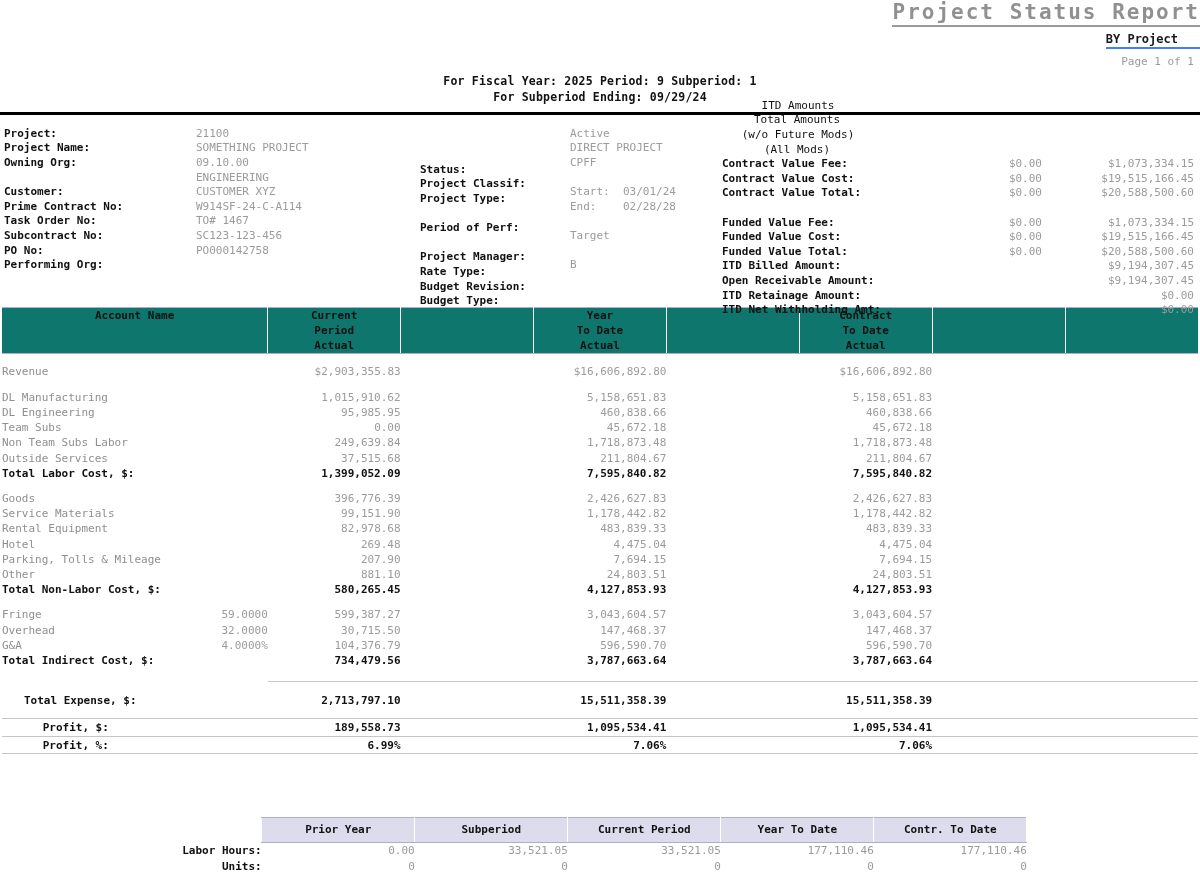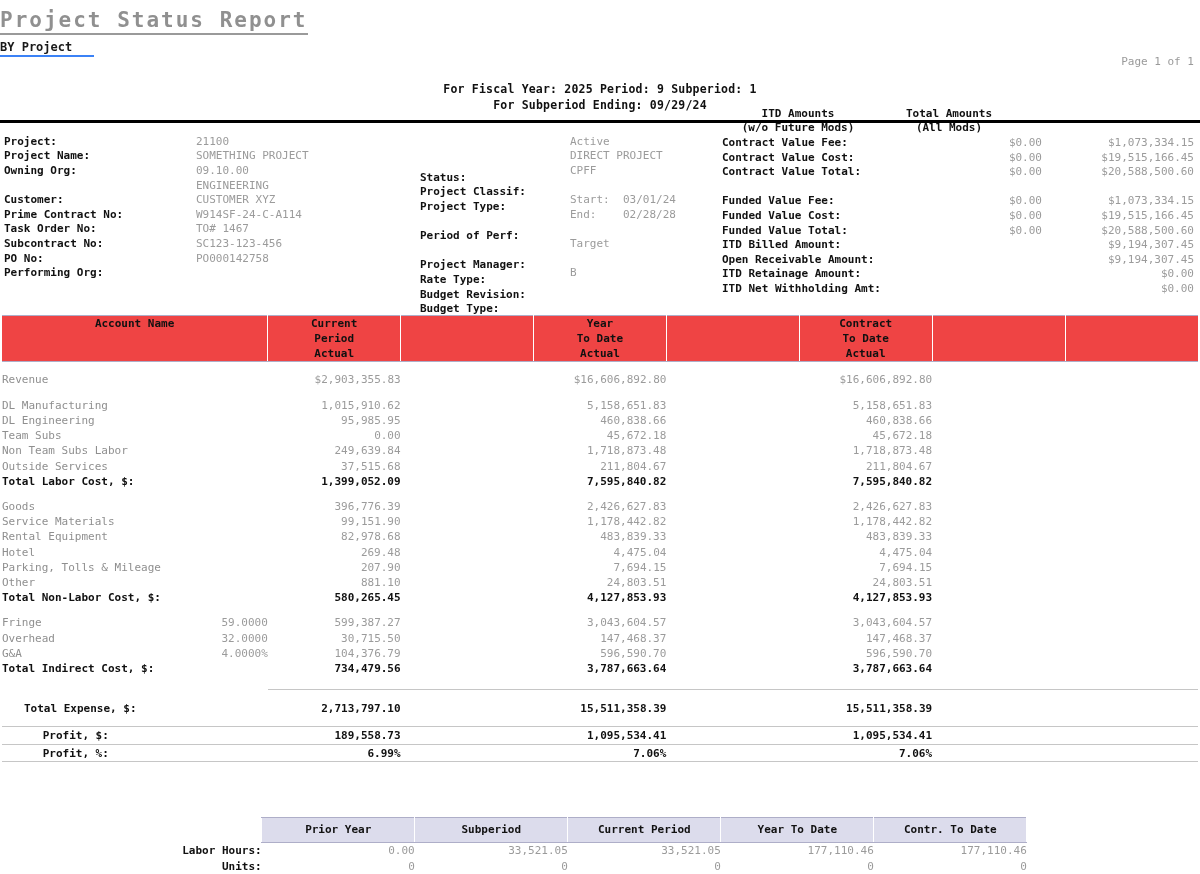--- a/index.html
+++ b/index.html
@@ -4,21 +4,21 @@
 <style>
   html,body{margin:0;padding:0;}
   body{
     width:1200px;height:874px;background:#ffffff;
     font-family:"DejaVu Sans Mono","Liberation Mono",monospace;
     font-size:11px;color:#8a8a8a;overflow:hidden;position:relative;
   }
   .page{position:relative;width:1200px;height:874px;}
 
   
-  .title-wrap{text-align:left;padding-top:8px;}
+  .title-wrap{text-align:right;padding-top:0;}
   .rpt-title{
     font-size:21px;letter-spacing:2px;color:#909090;font-weight:bold;
     display:inline-block;border-bottom:2px solid #9a9a9a;padding-bottom:1px;line-height:1.15;
   }
   .rpt-sub{
     font-size:12px;font-weight:bold;color:#1a1a1a;display:inline-block;
     border-bottom:2px solid #3b82f6;padding:0 22px 0 0;margin-top:5px;line-height:1.2;
   }
   .page-num{position:absolute;right:6px;top:55px;font-size:11px;color:#9a9a9a;}
 
@@ -35,32 +35,32 @@
   .col-b{left:420px;width:300px;}
   .col-c{left:722px;width:474px;}
   .lbl{font-weight:bold;color:#111;white-space:pre;}
   .val{color:#9b9b9b;white-space:pre;}
 
   .irow{display:flex;line-height:14.6px;height:14.6px;}
   .irow .lbl{width:192px;flex:none;}
   .irow.b .lbl{width:150px;flex:none;margin-top:36px;}
   .irow .val{flex:1;}
 
-  .amt-head{display:flex;justify-content:flex-start;line-height:14.6px;font-weight:bold;color:#111;}
+  .amt-head{display:flex;justify-content:flex-start;line-height:14.6px;font-weight:normal;color:#111;flex-direction:column;}
   .amt-head .h1{width:152px;text-align:center;}
   .amt-head .h2{width:150px;text-align:center;}
   .arow{display:flex;line-height:14.6px;height:14.6px;}
   .arow .lbl{width:220px;flex:none;}
   .arow .c1{width:100px;text-align:right;color:#9b9b9b;}
   .arow .c2{width:152px;text-align:right;color:#9b9b9b;}
 
   
   .tbl{width:1196px;margin:0 2px;border-collapse:collapse;table-layout:fixed;}
   .thead-band td{
-    background:#ef4444;border-top:1px solid #aeaec8;border-bottom:1px solid #aeaec8;
+    background:#0f766e;border-top:1px solid #aeaec8;border-bottom:1px solid #aeaec8;
     border-left:1px solid #ffffff;border-right:1px solid #ffffff;
     font-weight:bold;color:#111;text-align:center;padding:6px 0 7px;line-height:15px;vertical-align:middle;
     font-size:11px;
   }
   .thead-band td.acct{border-left:none;}
   .thead-band td.lastc{border-right:none;}
 
   .tbl td{padding:0;font-size:11px;line-height:15.2px;vertical-align:top;}
   .nm{padding-left:4px;color:#8f8f8f;white-space:pre;}
   .num{text-align:right;color:#9b9b9b;white-space:pre;padding-right:4px;}

